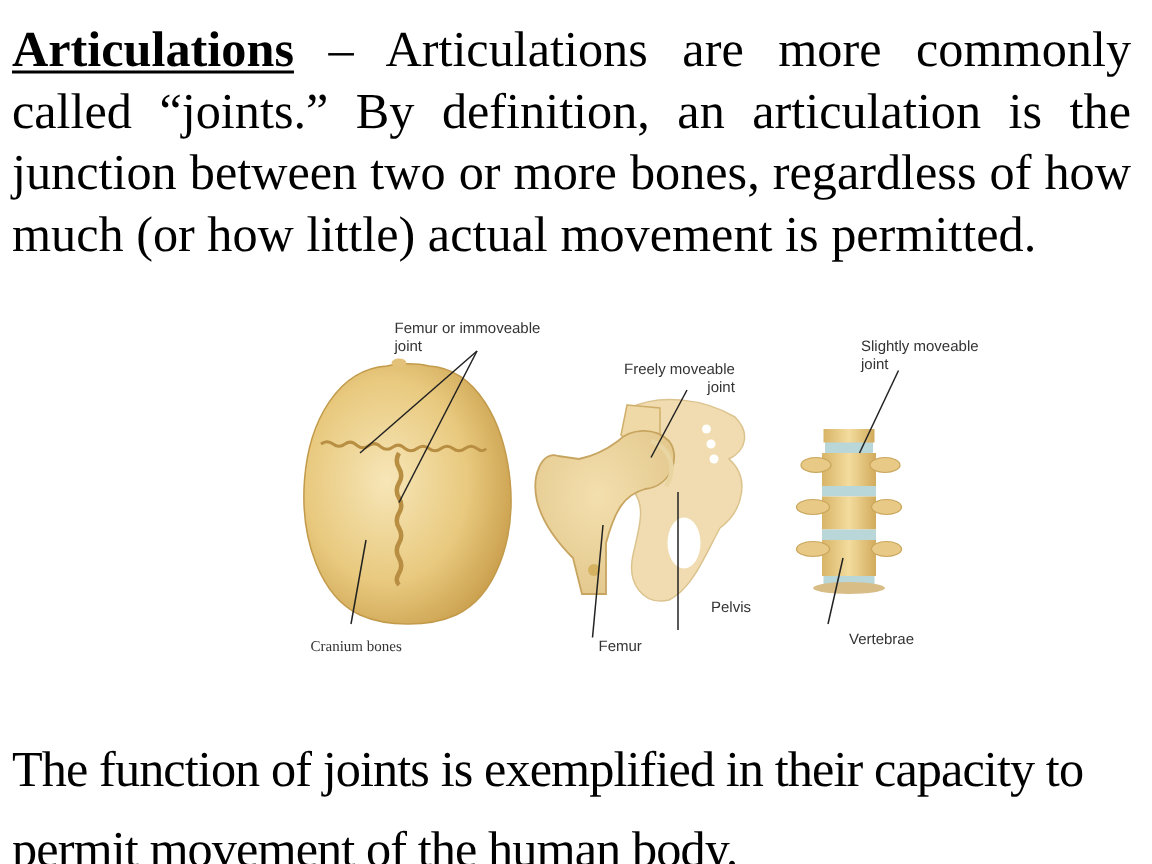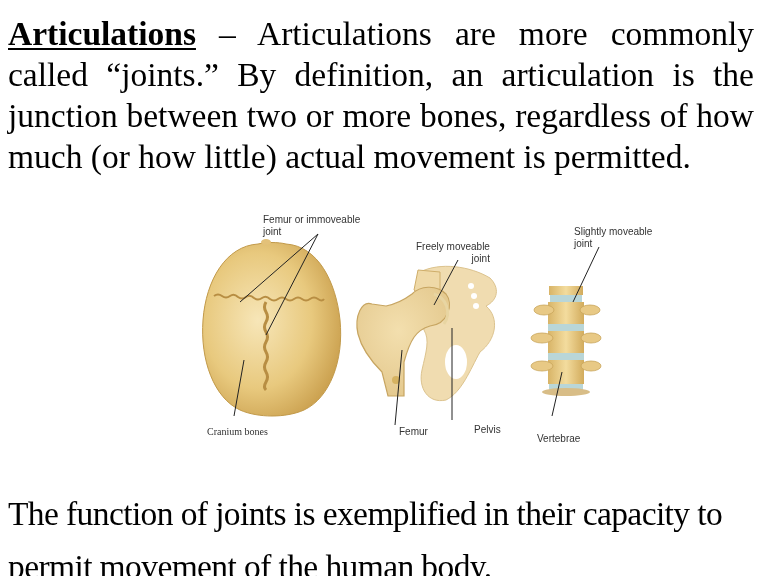--- a/index.html
+++ b/index.html
@@ -101,17 +101,17 @@
     <line x1="452" y1="328" x2="452" y2="420"></line>
     <line x1="599" y1="247" x2="573" y2="302"></line>
     <line x1="562" y1="372" x2="552" y2="416"></line>
   </g>
 </svg>
 
 <div class="lbl" style="left:263px;top:214px;"><span>Femur or immoveable</span><br><span>joint</span></div>
 <div class="lbl" style="left:207px;top:426px;font-family:Liberation Serif, serif;">Cranium bones</div>
 <div class="lbl" style="left:416px;top:241px;text-align:right;"><span>Freely moveable</span><br><span>joint</span></div>
 <div class="lbl" style="left:367px;top:426px;padding-left:32px;">Femur</div>
-<div class="lbl" style="left:448px;top:424px;padding-left:26px;">Pelvis</div>
+<div class="lbl" style="left:448px;top:400px;padding-left:26px;">Pelvis</div>
 <div class="lbl" style="left:550px;top:226px;margin-left:24px;"><span>Slightly moveable</span><br><span>joint</span></div>
-<div class="lbl" style="left:537px;top:421px;margin-top:12px;">Vertebrae</div>
+<div class="lbl" style="left:566px;top:421px;">Vertebrae</div>
 
 <p class="para bottom">The function of joints is exemplified in their capacity to permit movement of the human body.</p>
 
 </body></html>

